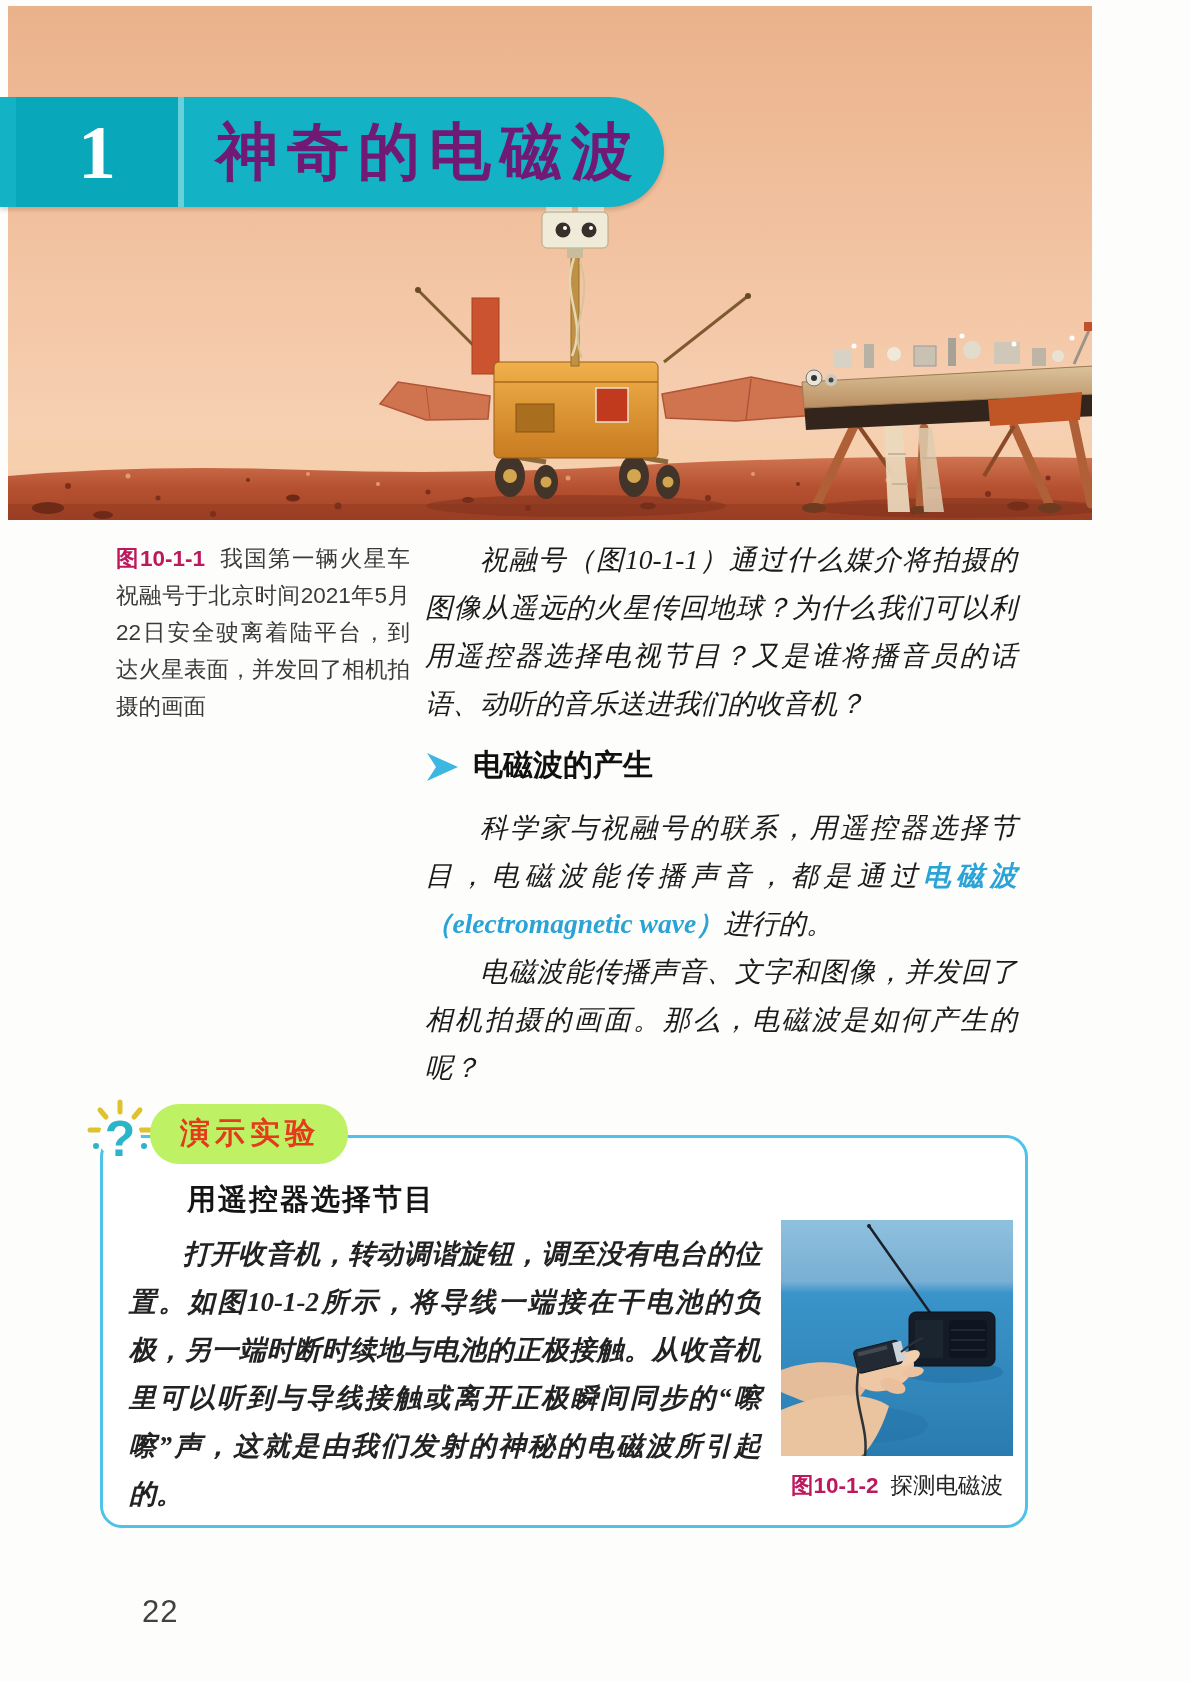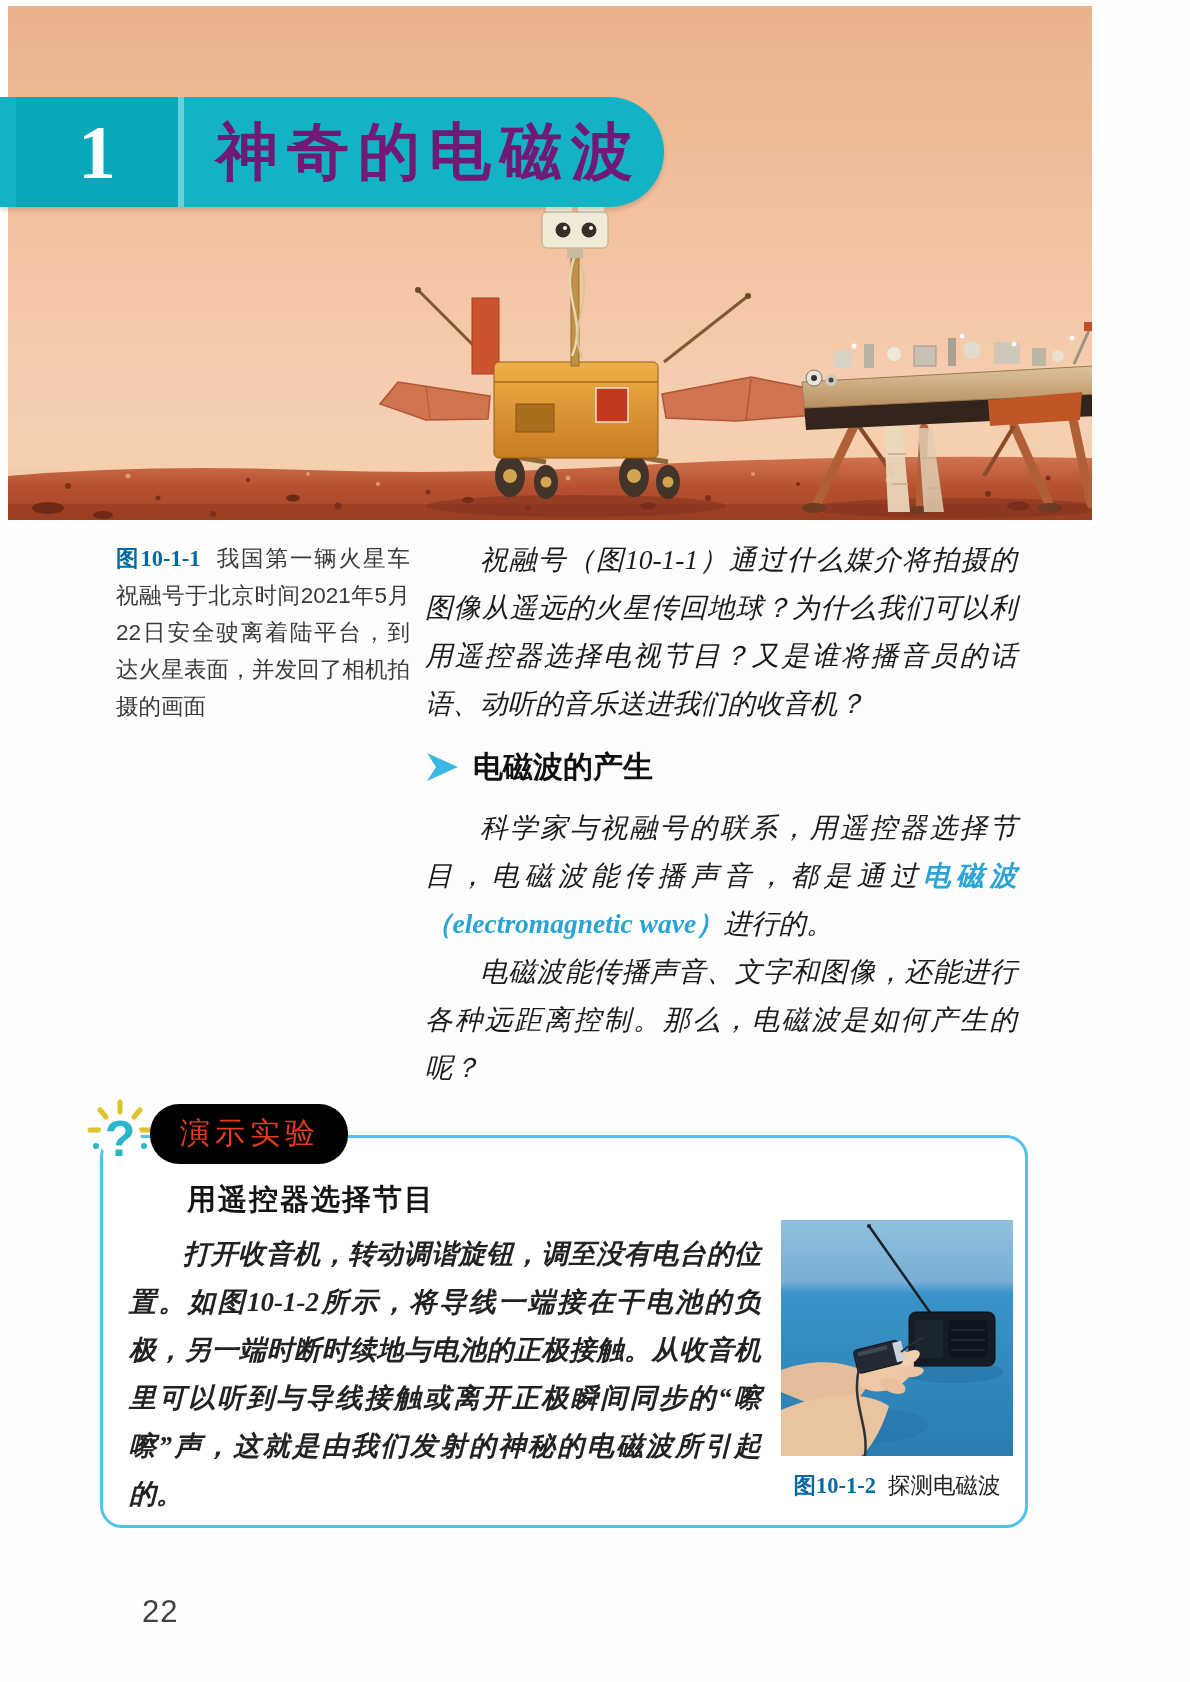--- a/index.html
+++ b/index.html
@@ -30,35 +30,35 @@
     position:absolute; left:216px; top:0; height:110px;
     display:flex; align-items:center;
     color:#701a75; font-size:62px; font-weight:600; letter-spacing:9px; white-space:nowrap;
   }
 
   
   .fig1-caption {
     position:absolute; left:116px; top:540px; width:294px;
     font-size:22.5px; line-height:37px; color:#3a3a3a; text-align:justify;
   }
-  .fig-label { font-weight:bold; color:#0369a1;font-family:Liberation Serif, serif; }
+  .fig-label { font-weight:bold; color:#be185d; }
 
   
   .main-col {
     position:absolute; left:425px; top:536px; width:592px;
     font-family:"Liberation Serif","DejaVu Serif",serif;
     font-size:27.5px; line-height:48px; color:#1b1b1b; text-align:justify;
   }
   .main-col p { margin:0; text-indent:2em;font-style:italic; }
   .term { color:#2aa3d6; font-weight:bold; }
 
   .sec-heading {
     display:flex; align-items:center; gap:14px;
     margin:15px 0 13px 2px; text-indent:0;
-    font-family:Liberation Serif, serif;
+    font-family:Liberation Mono, monospace;
     font-size:30px; font-weight:bold; color:#101010;
   }
   .sec-heading svg { display:block; }
 
   
   .demo-box {
     position:absolute; left:100px; top:1135px; width:922px; height:387px;
     background:#fff; border:3px solid #4ec2e8; border-radius:22px; z-index:1;
   }
   .demo-title {
@@ -76,21 +76,21 @@
     margin-top:14px; text-align:center; font-size:22.5px; color:#222; white-space:nowrap;
   }
   .demo-figcaption .fig-label { margin-right:12px; }
 
   
   .demo-badge {
     position:absolute; left:86px; top:1096px; height:76px;
     display:flex; align-items:center; z-index:3;
   }
   .badge-pill {
-    background:#000000; color:#e33b1c; font-weight:normal;
+    background:#bef264; color:#e33b1c; font-weight:bold;
     font-size:30px; letter-spacing:5px;
     padding:9px 28px 10px 30px; border-radius:29px;
     margin-left:-4px; white-space:nowrap;
   }
 
   
   .page-num {
     position:absolute; left:118px; top:1594px;
     font-size:31px; color:#414141; letter-spacing:1px;margin-left:24px;
   }
@@ -273,21 +273,21 @@
 
     <div class="sec-heading">
       <svg width="32" height="30" viewBox="0 0 32 30">
         <polygon points="0,1 31,15 0,29 9,15" fill="#3db7e2"></polygon>
       </svg>
       <span>电磁波的产生</span>
     </div>
 
     <p><span>科学家与祝融号的联系，用遥控器选择节目，电磁波能传播声音，都是通过</span><span class="term">电磁波（electromagnetic wave）</span><span>进行的。</span></p>
 
-    <p>电磁波能传播声音、文字和图像，还能进行各种远距离控制。那么，电磁波是如何产生的呢？</p>
+    <p>电磁波能传播声音、文字和图像，并发回了相机拍摄的画面。那么，电磁波是如何产生的呢？</p>
   </div>
 
   <div class="demo-box">
     <div class="demo-title">用遥控器选择节目</div>
     <div class="demo-text">打开收音机，转动调谐旋钮，调至没有电台的位置。如图10-1-2所示，将导线一端接在干电池的负极，另一端时断时续地与电池的正极接触。从收音机里可以听到与导线接触或离开正极瞬间同步的“嚓嚓”声，这就是由我们发射的神秘的电磁波所引起的。</div>
 
     <div class="demo-figure">
       <svg class="demo-photo" viewBox="0 0 232 236" preserveAspectRatio="none">
         <defs>
           <linearGradient id="photoBg" x1="0" y1="0" x2="0" y2="1">

